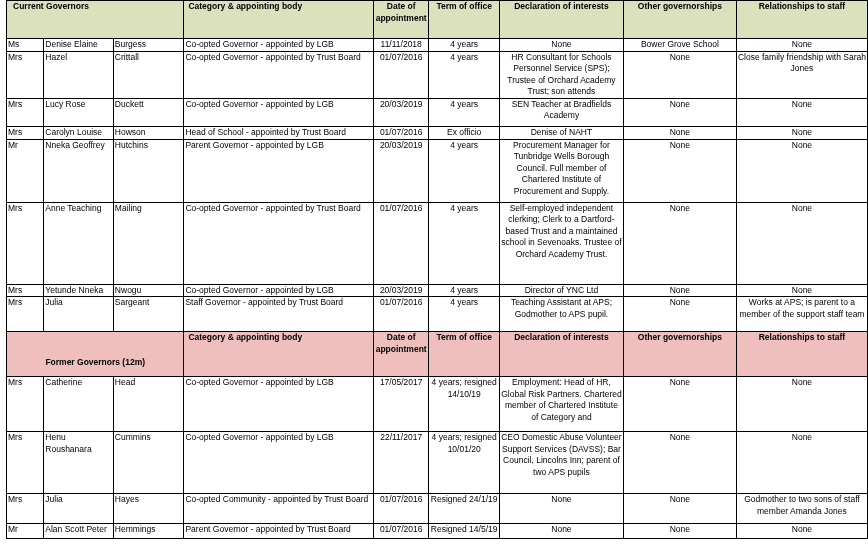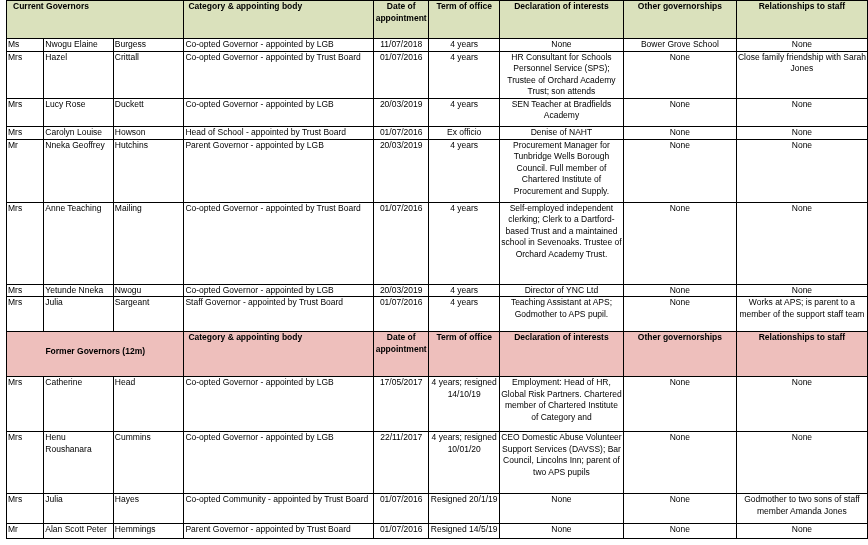--- a/index.html
+++ b/index.html
@@ -70,21 +70,21 @@
     background: #eebfbc;
     font-weight: bold;
     font-size: 9px;
     line-height: 11px;
     text-align: center;
     vertical-align: middle;
   }
   td.hdr-pink.sectiontitle {
     text-align: center;
     vertical-align: bottom;
-    padding-bottom: 19px;
+    padding-bottom: 8px;
   }
   td.hdr-pink.catleft {
     text-align: left;
     padding-left: 4px;
   }
   
   td.c-left   { text-align: left;   padding-left: 3px; vertical-align: top; margin-top: 9px; }
   td.c-center { text-align: center; vertical-align: top; }
   td.nowrapclip { white-space: nowrap; overflow: hidden; }
 </style>
@@ -112,24 +112,24 @@
         <td class="hdr-green catleft">Category &amp; appointing body</td>
         <td class="hdr-green">Date of appointment</td>
         <td class="hdr-green nowrapclip">Term of office</td>
         <td class="hdr-green">Declaration of interests</td>
         <td class="hdr-green">Other governorships</td>
         <td class="hdr-green">Relationships to staff</td>
       </tr>
 
       <tr style="height:12px">
         <td class="c-left">Ms</td>
-        <td class="c-left">Nwogu Elaine</td>
+        <td class="c-left">Denise Elaine</td>
         <td class="c-left">Burgess</td>
         <td class="c-left nowrapclip">Co-opted Governor - appointed by LGB</td>
-        <td class="c-center">11/07/2018</td>
+        <td class="c-center">11/11/2018</td>
         <td class="c-center">4 years</td>
         <td class="c-center">None</td>
         <td class="c-center">Bower Grove School</td>
         <td class="c-center">None</td>
       </tr>
 
       <tr style="height:47px">
         <td class="c-left">Mrs</td>
         <td class="c-left">Hazel</td>
         <td class="c-left">Crittall</td>
@@ -246,21 +246,21 @@
         <td class="c-center">None</td>
         <td class="c-center">None</td>
       </tr>
 
       <tr style="height:30px">
         <td class="c-left">Mrs</td>
         <td class="c-left">Julia</td>
         <td class="c-left">Hayes</td>
         <td class="c-left nowrapclip">Co-opted Community - appointed by Trust Board</td>
         <td class="c-center">01/07/2016</td>
-        <td class="c-center nowrapclip">Resigned 20/1/19</td>
+        <td class="c-center nowrapclip">Resigned 24/1/19</td>
         <td class="c-center">None</td>
         <td class="c-center">None</td>
         <td class="c-center">Godmother to two sons of staff member Amanda Jones</td>
       </tr>
 
       <tr style="height:15px">
         <td class="c-left">Mr</td>
         <td class="c-left nowrapclip">Alan Scott Peter</td>
         <td class="c-left">Hemmings</td>
         <td class="c-left nowrapclip">Parent Governor - appointed by Trust Board</td>

